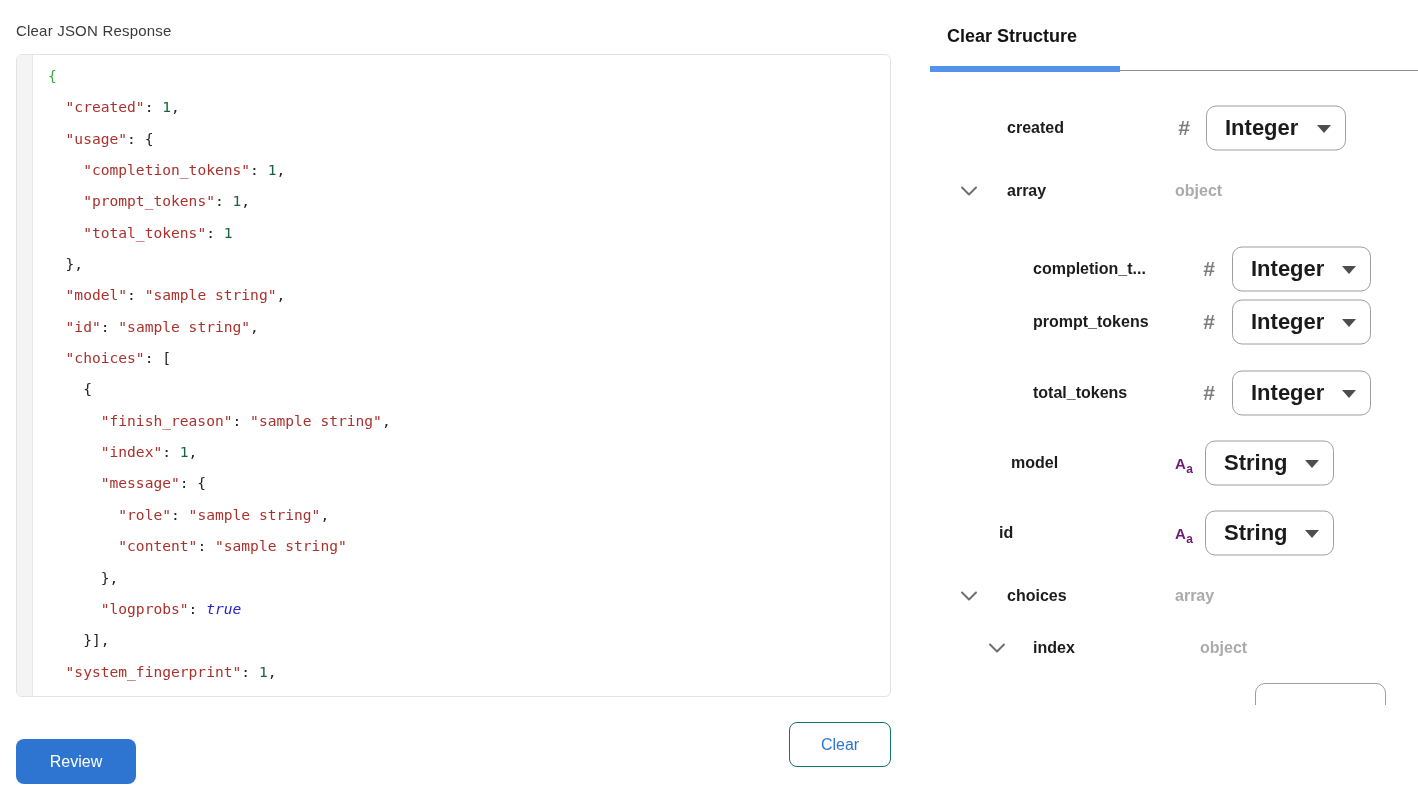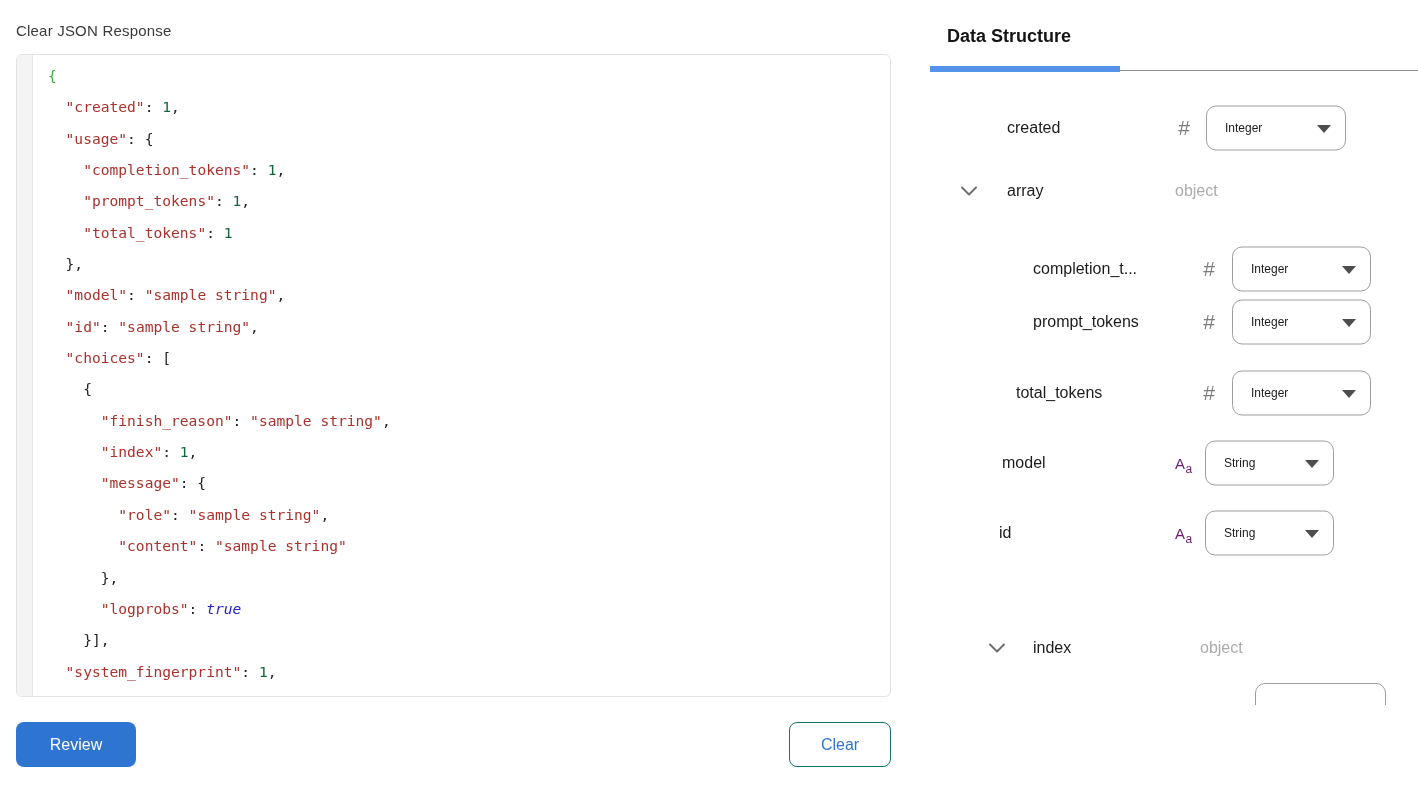--- a/index.html
+++ b/index.html
@@ -36,55 +36,55 @@
   .tok-a { color:var(--code-boolean, #2323d2);font-style:italic; }
   .tok-g { color:var(--code-bracket, #3caa46); }
 
   .btn {
     position:absolute; top:722px; height:45px; border-radius:8px;
     font-size:16px; font-family:"Liberation Sans", sans-serif;
     display:flex; align-items:center; justify-content:center; cursor:pointer;
   }
   .btn-review {
     left:16px; width:120px; border:none;
-    background:var(--button-blue, #2e75d2); color:#ffffff;
+    background:var(--button-blue, #2e75d2); color:#ffffff;margin-top:17px;
   }
   .btn-clear {
     left:789px; width:102px; background:#ffffff;
     border:1px solid #0f766e; color:var(--button-blue, #2e75d2);
   }
 
   
   .ds-panel { position:absolute; left:929px; top:0; width:489px; height:705px; overflow:hidden; }
   .ds-tab-label {
     position:absolute; left:18px; top:26px;
     font-size:18px; font-weight:700; color:#141414;
   }
   .ds-hairline { position:absolute; left:1px; right:0; top:70px; height:1px; background:#8d8d8d; }
   .ds-tab-underline {
     position:absolute; left:1px; top:66px; width:190px; height:6px;
     background:var(--accent-blue, #5592ea);
   }
 
-  .ds-row { position:absolute; left:0; right:0; height:45px; }
+  .ds-row { position:absolute; left:0; right:0; height:45px;font-weight:bold; }
   .ds-row > * { position:absolute; top:50%; transform:translateY(-50%); }
   .fname { font-size:16px; color:#1c1c1e; white-space:nowrap; }
   .ftype { font-size:16px; color:var(--muted-type-gray, #ababab); white-space:nowrap; }
   .chev { width:18px; height:11px; display:block; }
   .icon-hash {
     font-size:21px; font-style:italic; color:#7d7d7d;
     font-family:"Liberation Sans", sans-serif;
   }
   .icon-aa { color:#701a75; font-size:15px; white-space:nowrap; }
   .icon-aa .sub { font-size:12px; position:relative; top:4px; left:0.5px; }
   .select {
     height:45px; background:#fff; border:1px solid #9e9e9e; border-radius:10px;
     display:flex; align-items:center; cursor:pointer;
   }
-  .select .sel-label { padding-left:18px; font-size:12px; color:#1b1b1b; }
+  .select .sel-label { padding-left:18px; font-size:22px; color:#1b1b1b; }
   .select .caret {
     position:absolute; right:14px; top:50%; transform:translateY(-32%);
     width:0; height:0;
     border-left:7px solid transparent; border-right:7px solid transparent;
     border-top:8px solid #4d4d4d;
   }
 </style>
 </head>
 <body>
 
@@ -92,21 +92,21 @@
 
 <div class="editor">
   <div class="gutter"></div>
   <div class="code-area"><div class="code-line"><span class="tok-g">{</span></div><div class="code-line"><span class="tok-p">  </span><span class="tok-s">"created"</span><span class="tok-p">: </span><span class="tok-n">1</span><span class="tok-p">,</span></div><div class="code-line"><span class="tok-p">  </span><span class="tok-s">"usage"</span><span class="tok-p">: {</span></div><div class="code-line"><span class="tok-p">    </span><span class="tok-s">"completion_tokens"</span><span class="tok-p">: </span><span class="tok-n">1</span><span class="tok-p">,</span></div><div class="code-line"><span class="tok-p">    </span><span class="tok-s">"prompt_tokens"</span><span class="tok-p">: </span><span class="tok-n">1</span><span class="tok-p">,</span></div><div class="code-line"><span class="tok-p">    </span><span class="tok-s">"total_tokens"</span><span class="tok-p">: </span><span class="tok-n">1</span></div><div class="code-line"><span class="tok-p">  },</span></div><div class="code-line"><span class="tok-p">  </span><span class="tok-s">"model"</span><span class="tok-p">: </span><span class="tok-s">"sample string"</span><span class="tok-p">,</span></div><div class="code-line"><span class="tok-p">  </span><span class="tok-s">"id"</span><span class="tok-p">: </span><span class="tok-s">"sample string"</span><span class="tok-p">,</span></div><div class="code-line"><span class="tok-p">  </span><span class="tok-s">"choices"</span><span class="tok-p">: [</span></div><div class="code-line"><span class="tok-p">    {</span></div><div class="code-line"><span class="tok-p">      </span><span class="tok-s">"finish_reason"</span><span class="tok-p">: </span><span class="tok-s">"sample string"</span><span class="tok-p">,</span></div><div class="code-line"><span class="tok-p">      </span><span class="tok-s">"index"</span><span class="tok-p">: </span><span class="tok-n">1</span><span class="tok-p">,</span></div><div class="code-line"><span class="tok-p">      </span><span class="tok-s">"message"</span><span class="tok-p">: {</span></div><div class="code-line"><span class="tok-p">        </span><span class="tok-s">"role"</span><span class="tok-p">: </span><span class="tok-s">"sample string"</span><span class="tok-p">,</span></div><div class="code-line"><span class="tok-p">        </span><span class="tok-s">"content"</span><span class="tok-p">: </span><span class="tok-s">"sample string"</span></div><div class="code-line"><span class="tok-p">      },</span></div><div class="code-line"><span class="tok-p">      </span><span class="tok-s">"logprobs"</span><span class="tok-p">: </span><span class="tok-a">true</span></div><div class="code-line"><span class="tok-p">    }],</span></div><div class="code-line"><span class="tok-p">  </span><span class="tok-s">"system_fingerprint"</span><span class="tok-p">: </span><span class="tok-n">1</span><span class="tok-p">,</span></div><div class="code-line"><span class="tok-p">  </span><span class="tok-s">"object"</span><span class="tok-p">: </span><span class="tok-s">"sample string"</span></div></div>
 </div>
 
 <button class="btn btn-review">Review</button>
 <button class="btn btn-clear">Clear</button>
 
 <div class="ds-panel">
-  <div class="ds-tab-label">Data Structure</div>
+  <div class="ds-tab-label">Clear Structure</div>
   <div class="ds-hairline"></div>
   <div class="ds-tab-underline"></div>
 
   <div class="ds-row" style="top:105px">
     <span class="fname" style="left:78px">created</span>
     <span class="icon-hash" style="left:249px">#</span>
     <div class="select" style="left:277px;width:140px">
       <span class="sel-label">Integer</span>
       <span class="caret"></span>
     </div>
@@ -132,46 +132,53 @@
   <div class="ds-row" style="top:299px">
     <span class="fname" style="left:104px">prompt_tokens</span>
     <span class="icon-hash" style="left:274px">#</span>
     <div class="select" style="left:303px;width:139px">
       <span class="sel-label">Integer</span>
       <span class="caret"></span>
     </div>
   </div>
 
   <div class="ds-row" style="top:370px">
-    <span class="fname" style="left:87px">total_tokens</span>
+    <span class="fname" style="left:104px">total_tokens</span>
     <span class="icon-hash" style="left:274px">#</span>
     <div class="select" style="left:303px;width:139px">
       <span class="sel-label">Integer</span>
       <span class="caret"></span>
     </div>
   </div>
 
   <div class="ds-row" style="top:440px">
-    <span class="fname" style="left:73px">model</span>
+    <span class="fname" style="left:82px">model</span>
     <span class="icon-aa" style="left:246px"><span>A</span><span class="sub">a</span></span>
     <div class="select" style="left:276px;width:129px">
       <span class="sel-label">String</span>
       <span class="caret"></span>
     </div>
   </div>
 
   <div class="ds-row" style="top:510px">
     <span class="fname" style="left:70px">id</span>
     <span class="icon-aa" style="left:246px"><span>A</span><span class="sub">a</span></span>
     <div class="select" style="left:276px;width:129px">
       <span class="sel-label">String</span>
       <span class="caret"></span>
     </div>
   </div>
 
+  <div class="ds-row" style="top:573px">
+    <svg class="chev" style="left:31px" viewBox="0 0 18 11">
+      <polyline points="2,2 9,9 16,2" fill="none" stroke="#6f6f6f" stroke-width="2" stroke-linecap="round" stroke-linejoin="round"></polyline>
+    </svg>
+    <span class="fname" style="left:78px">choices</span>
+    <span class="ftype" style="left:246px">array</span>
+  </div>
 
   <div class="ds-row" style="top:625px">
     <svg class="chev" style="left:59px" viewBox="0 0 18 11">
       <polyline points="2,2 9,9 16,2" fill="none" stroke="#6f6f6f" stroke-width="2" stroke-linecap="round" stroke-linejoin="round"></polyline>
     </svg>
     <span class="fname" style="left:104px">index</span>
     <span class="ftype" style="left:271px">object</span>
   </div>
 
   <div class="select" style="position:absolute;left:326px;top:683px;width:131px"></div>

